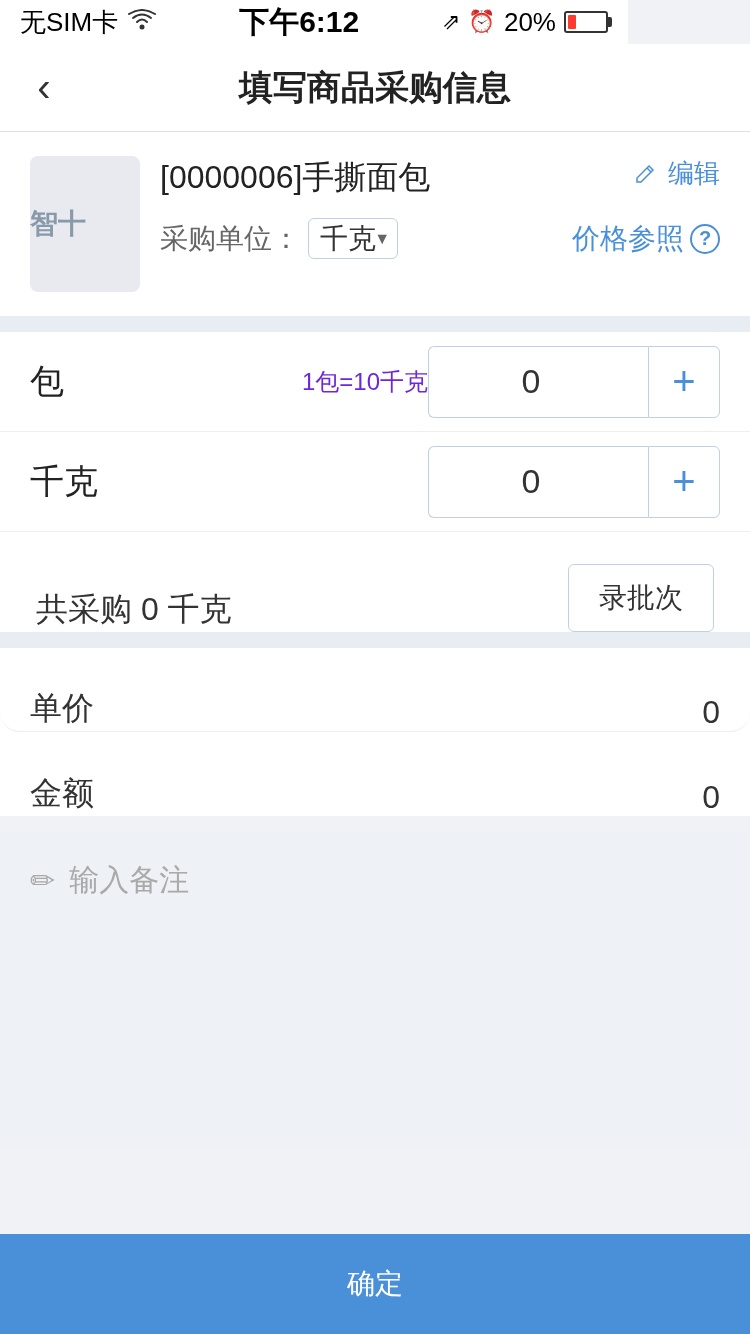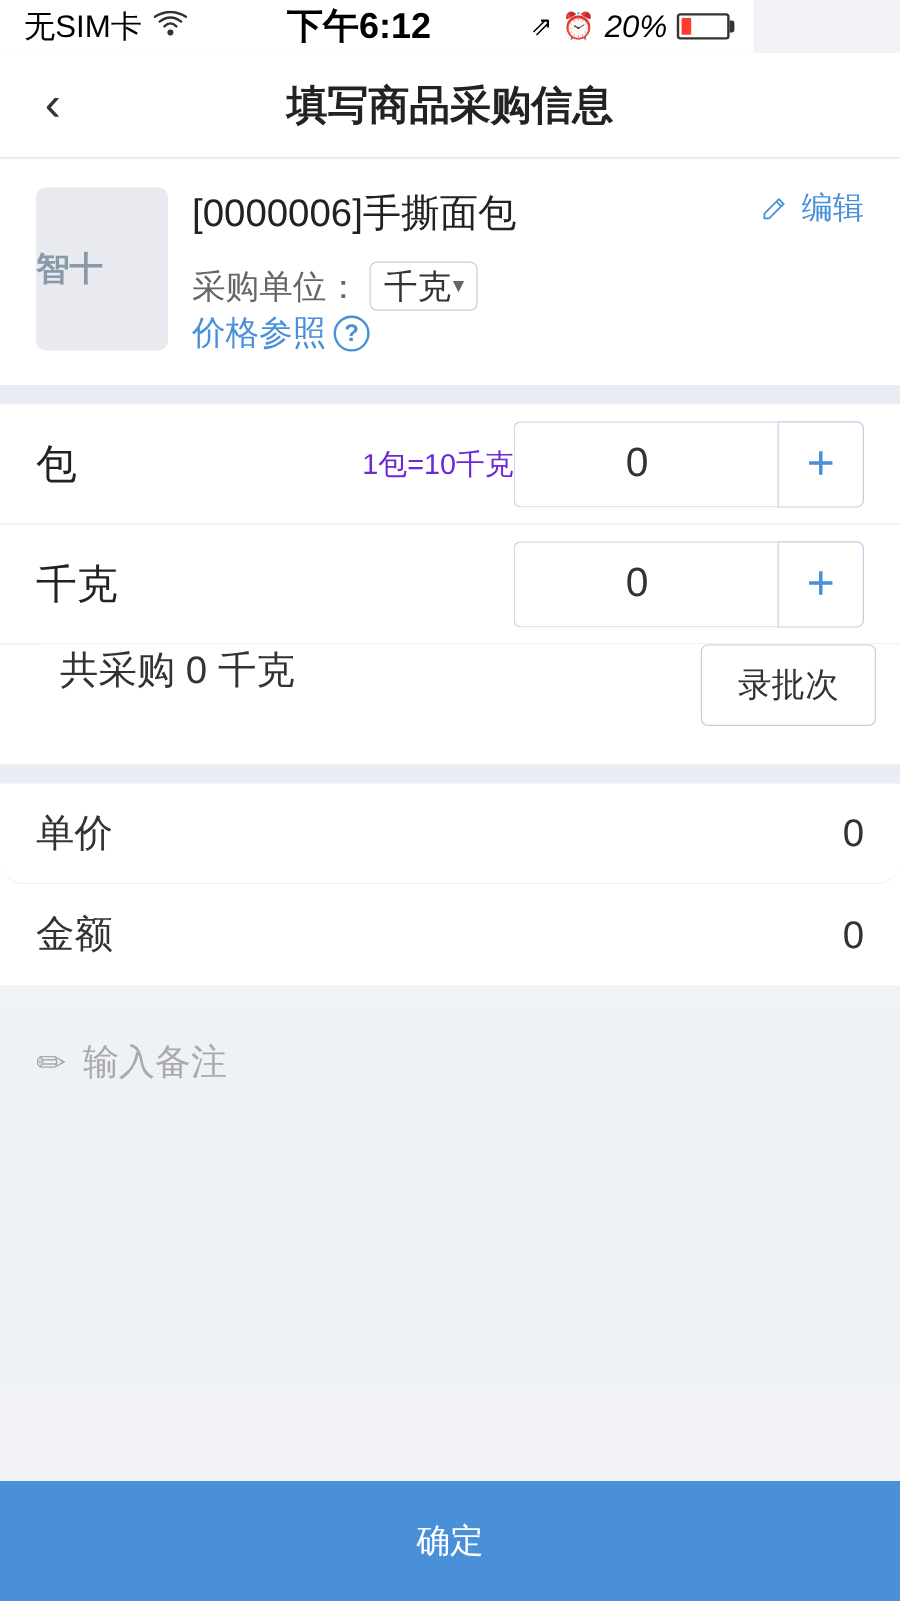--- a/index.html
+++ b/index.html
@@ -139,24 +139,23 @@
       font-size: 26px;
       color: #4a90d9;
       display: flex;
       align-items: center;
       gap: 8px;
       cursor: pointer;
       white-space: nowrap;
     }
     .product-unit-row {
       display: flex;
-      align-items: flex-start;
+      align-items: center;
       justify-content: space-between;
       margin-top: 18px;
-      flex-direction: column;
     }
     .unit-label {
       font-size: 28px;
       color: #666;
     }
     .unit-select {
       border: 1px solid #c0d0e0;
       border-radius: 6px;
       padding: 4px 20px 4px 10px;
       font-size: 28px;
@@ -258,26 +257,25 @@
       justify-content: center;
       font-size: 40px;
       color: #4a90d9;
       cursor: pointer;
       font-weight: 300;
     }
 
     
     .total-row {
       display: flex;
-      align-items: flex-start;
+      align-items: flex-end;
       justify-content: space-between;
-      padding: 0 20px;
+      padding: 0 36px;
       height: 100px;
       background: #fff;
-      margin-left: 30px;
     }
     .total-label {
       font-size: 32px;
       color: #333;
     }
     .record-btn {
       border: 1.5px solid #c0d0e0;
       border-radius: 6px;
       padding: 14px 30px;
       font-size: 28px;
@@ -286,21 +284,21 @@
       cursor: pointer;
     }
 
     
     .price-section {
       background: #fff;
       margin-top: 0;
     }
     .price-row {
       display: flex;
-      align-items: center;
+      align-items: flex-end;
       justify-content: space-between;
       padding: 0 30px;
       height: 84px;
       border-bottom: 1px solid #eee;
       border-radius: 20px;
     }
     .price-row:last-child {
       border-bottom: none;
     }
     .price-row-label {
@@ -367,21 +365,21 @@
         <path d="M9 13 Q14 8 19 13" stroke="#333" stroke-width="2" fill="none" stroke-linecap="round"></path>
         <path d="M5 9 Q14 2 23 9" stroke="#333" stroke-width="2" fill="none" stroke-linecap="round"></path>
         <path d="M1 5 Q14 -3 27 5" stroke="#333" stroke-width="2" fill="none" stroke-linecap="round"></path>
       </svg>
     </span>
   </div>
   <div class="status-center">下午6:12</div>
   <div class="status-right">
     <span style="font-size:22px;">⇗</span>
     <span style="font-size:22px;">⏰</span>
-    <span style="font-size:26px;font-style:italic;">20%</span>
+    <span style="font-size:26px;">20%</span>
     <div class="battery-icon">
       <div class="battery-fill"></div>
     </div>
   </div>
 </div>
 
 <div class="nav-bar">
   <div class="nav-back">‹</div>
   <div class="nav-title">填写商品采购信息</div>
 </div>

